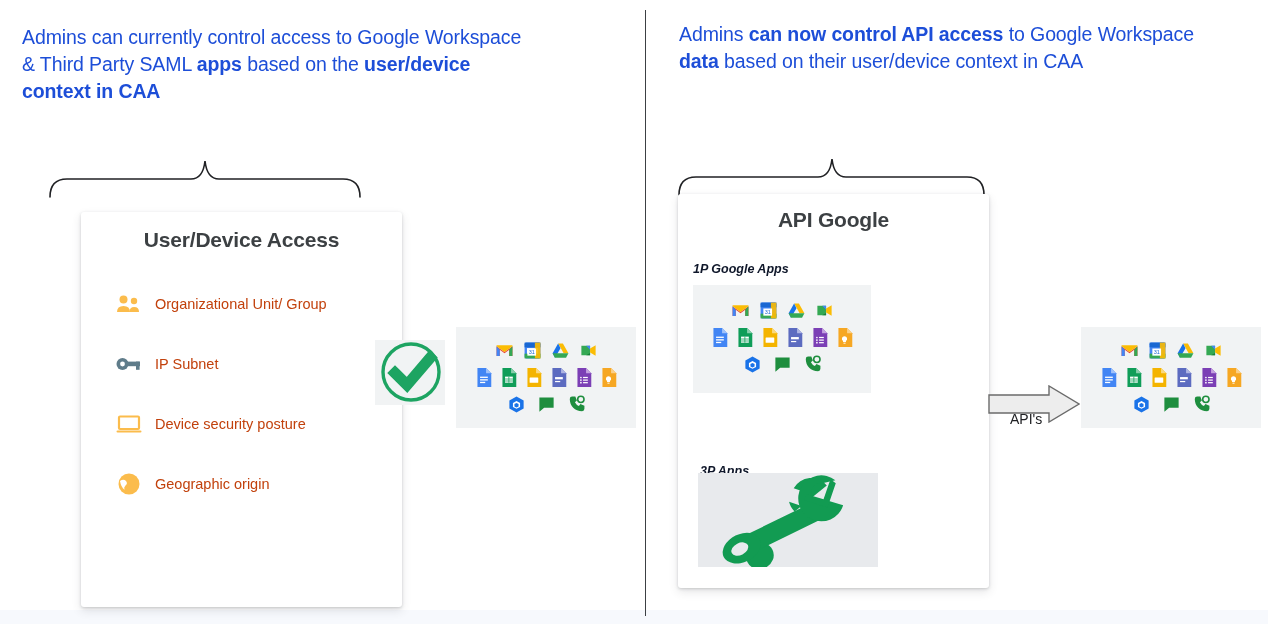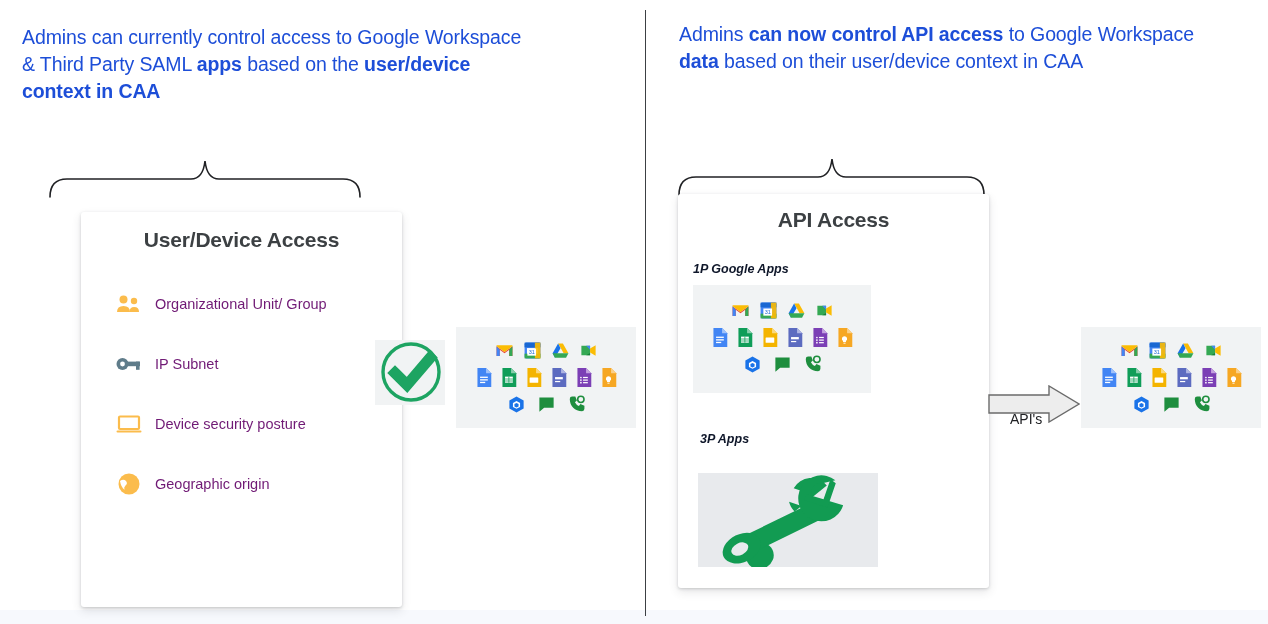--- a/index.html
+++ b/index.html
@@ -93,21 +93,21 @@
     width: 40px;
     min-width: 40px;
     height: 30px;
     display: flex;
     align-items: center;
     justify-content: center;
   }
   .feature-label {
     font-size: 14.5px;
     line-height: 18px;
-    color: #701a75;
+    color: #c2410c;
     padding-left: 6px;
   }
 
   
   #check-box {
     position: absolute;
     left: 375px;
     top: 340px;
     width: 70px;
     height: 65px;
@@ -145,21 +145,21 @@
 
   
   .section-label {
     position: absolute;
     font-size: 12.5px;
     font-style: italic;
     font-weight: 600;
     color: #0f172a;
   }
   #label-1p { left: 693px; top: 262px; }
-  #label-3p { left: 700px; top: 432px; }
+  #label-3p { left: 700px; top: 464px; }
 
   #wrench-box {
     position: absolute;
     left: 698px;
     top: 473px;
     width: 180px;
     height: 94px;
     background: #e8eaed;
   }
   #wrench-svg {
@@ -354,21 +354,21 @@
           <path d="M3 3 h18 v13 H9 l-6 5 z" fill="#1E8E3E"></path>
         </svg>
       <svg class="app-icon" viewBox="0 0 24 24">
           <path d="M6.5 2 h4 l2 5 -2.5 2 a12 12 0 0 0 5 5 L17 11.5 l5 2 v4 a3 3 0 0 1 -3 3 C10 20.5 3.5 14 3.5 5 a3 3 0 0 1 3 -3 z" fill="#1E8E3E"></path>
           <circle cx="17.5" cy="5.5" r="4" fill="none" stroke="#1E8E3E" stroke-width="2"></circle>
         </svg>
     </div>
   </div>
 
   <div class="card" id="card-right">
-    <div class="card-title">API Access</div>
+    <div class="card-title">API Google</div>
   </div>
 
   <div class="section-label" id="label-1p">1P Google Apps</div>
 
   <div class="icon-grid" id="grid-api">
     <div class="icon-row row1">
       <svg class="app-icon" viewBox="0 0 24 24">
           <path d="M2 6.5 L2 19 h4 V11 l6 4.5 L18 11 v8 h4 V6.5 L12 14 z" fill="#EA4335"></path>
           <path d="M2 6.5 L2 19 h4 V11 z" fill="#4285F4"></path>
           <path d="M18 11 v8 h4 V6.5 z" fill="#34A853"></path>

